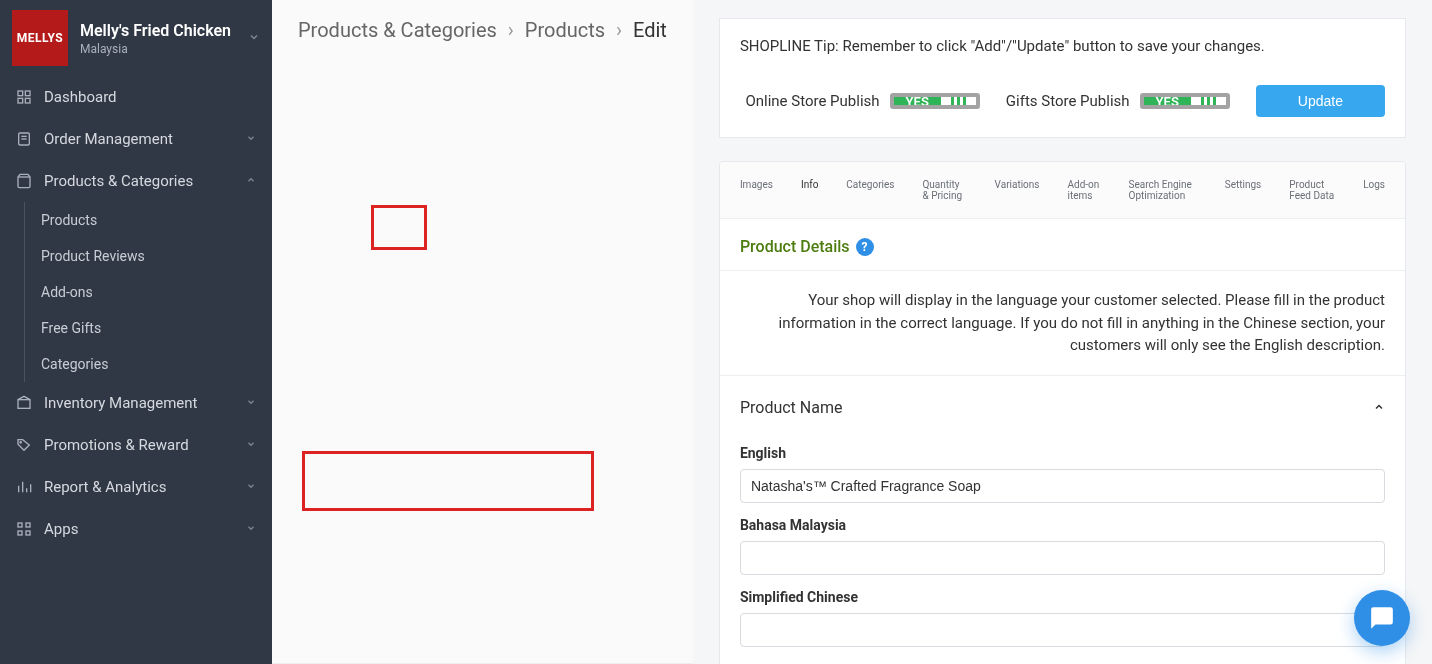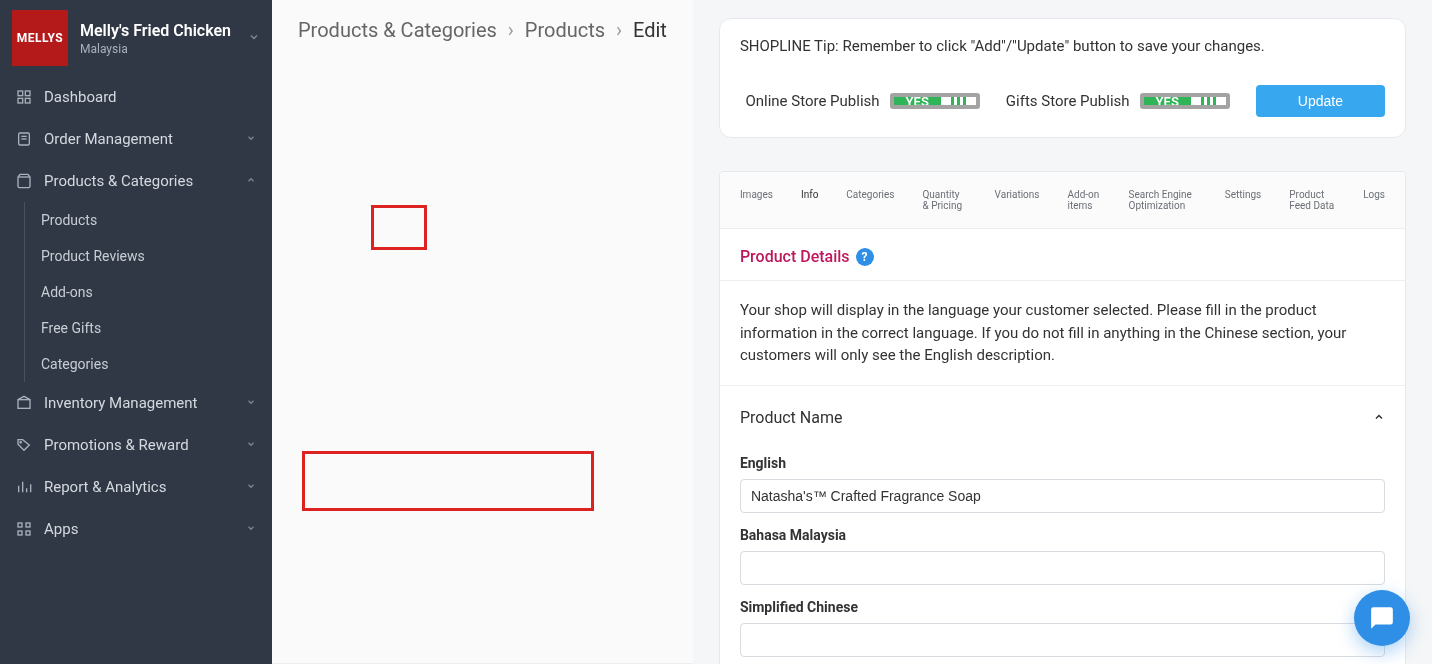--- a/index.html
+++ b/index.html
@@ -84,23 +84,23 @@
     border-bottom: 1px solid #eee;
   }
   .breadcrumb .sep { margin: 0 6px; color: #999; }
   .breadcrumb .current { color: #333; }
 
   .content { padding: 18px 26px; flex: 1; }
 
   .tip-card {
     background: #fff;
     border: 1px solid #e6e8eb;
-    border-radius: 12px;
+    border-radius: 0;
     padding: 18px 20px 20px;
-    margin-bottom: 33px;
+    margin-bottom: 23px;
   }
   .tip-text { font-size: 15px; color: #333; }
   .publish-row {
     display: flex; align-items: center; justify-content: flex-end;
     gap: 26px; margin-top: 30px;
   }
   .publish-group { display: flex; align-items: center; gap: 10px; font-size: 15px; color: #333; }
   .switch {
     display: inline-flex; border: 4px solid #a3a3a3; border-radius: 3px; overflow: hidden;
     height: 16px;
@@ -128,30 +128,31 @@
   .tab {
     padding: 17px 0; font-size: 10px; color: #6b6f76; cursor: pointer;
   }
   .tab.active { color: #333; }
 
   .section-head {
     padding: 18px 20px 14px;
     display: flex; align-items: center; gap: 6px;
     border-bottom: 1px solid #eceef0;
   }
-  .section-title { color: #be185d; font-size: 16px; font-weight: 500; }
+  .section-title { color: #4d7c0f; font-size: 16px; font-weight: 500; }
   .help-icon {
     width: 18px; height: 18px; border-radius: 50%; background: #2f8fe6;
     color: #fff; display:inline-flex; align-items:center; justify-content:center;
     font-size:12px; font-weight:700;
   }
 
   .section-desc {
     padding: 18px 20px 18px; font-size: 15px; color: #333; line-height: 1.5;
     border-bottom: 1px solid #eceef0;
+    text-align: right;
   }
 
   .pname-head {
     display:flex; align-items:center; justify-content:space-between;
     padding: 22px 20px 10px; font-size: 16px; color: #333;
   }
 
   .fields { padding: 4px 20px 20px; }
   .field-label { font-weight: 700; font-size: 14px; padding: 14px 0 8px; color:#333;}
   .text-input {

